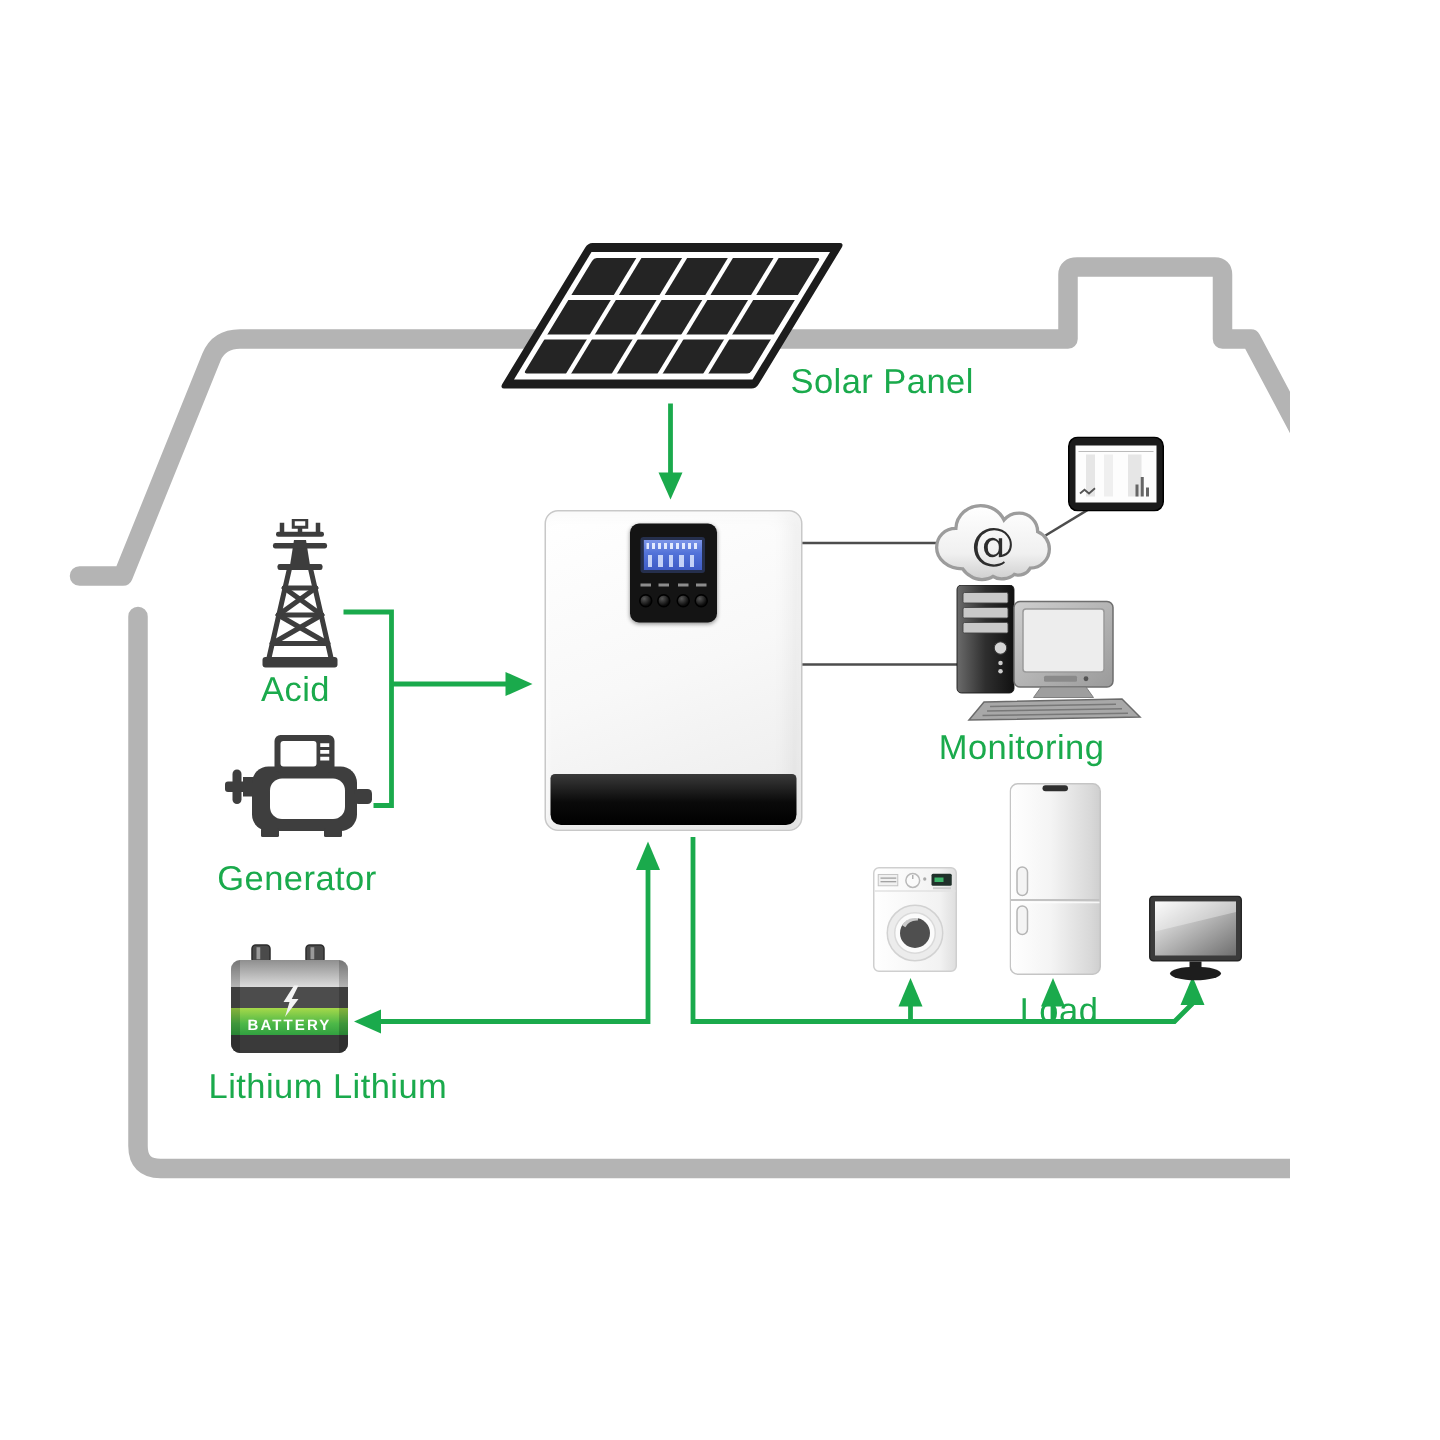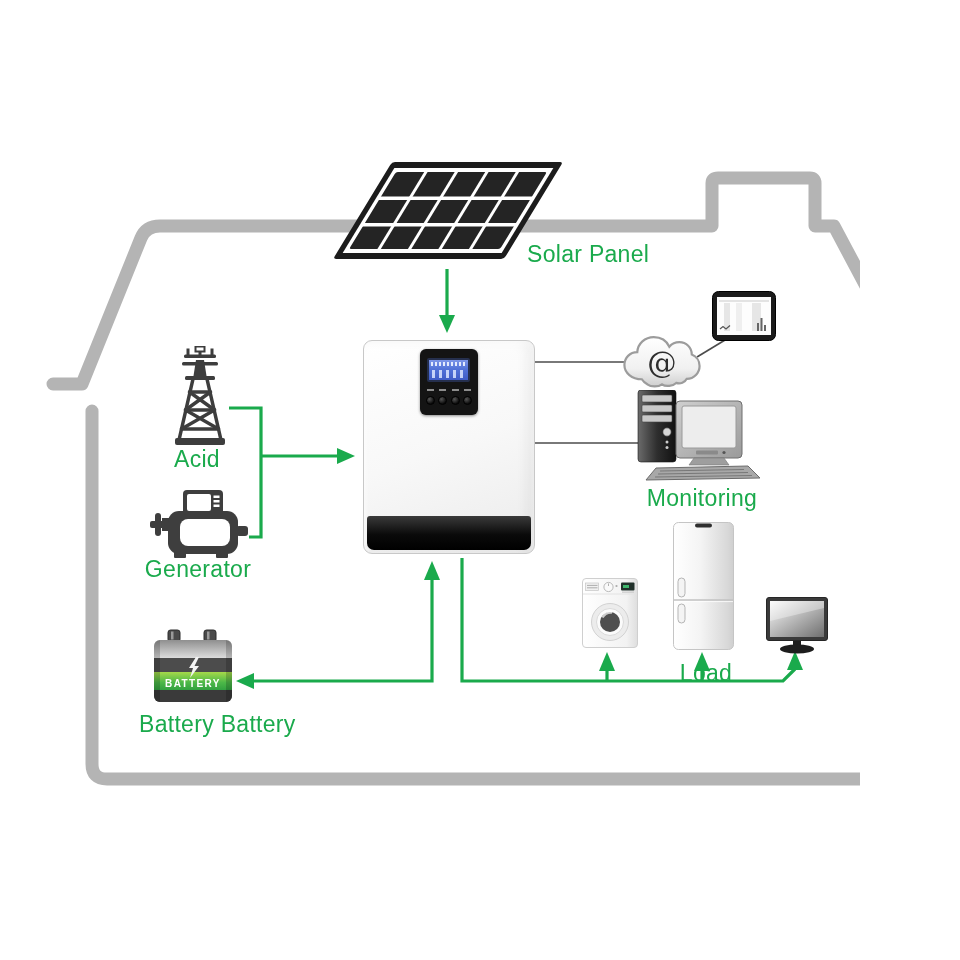--- a/index.html
+++ b/index.html
@@ -124,21 +124,21 @@
       <rect x="66" y="62" width="12" height="6" rx="1"></rect>
       <rect x="86" y="36" width="12" height="10" rx="3"></rect>
       <rect x="33" y="0" width="40" height="25" rx="4"></rect>
     </g>
     <rect x="30" y="29" width="50" height="27" rx="8" fill="#ffffff"></rect>
     <rect x="37" y="4" width="24" height="17" rx="2" fill="#ffffff"></rect>
     <rect x="63.5" y="5.5" width="6" height="2.5" fill="#ffffff"></rect>
     <rect x="63.5" y="10" width="6" height="2.5" fill="#ffffff"></rect>
     <rect x="63.5" y="14.5" width="6" height="2.5" fill="#ffffff"></rect>
   </svg>
-  <div class="label ctr" style="left:198px;top:556px">Generator</div>
+  <div class="label ctr" style="left:198px;top:572px">Generator</div>
 
   <div class="inverter">
     <div class="inverter-panel">
       <div class="lcd"></div>
       <div class="panel-tags">
           <span></span>
           <span></span>
           <span></span>
           <span></span>
         </div>
@@ -199,21 +199,21 @@
     <rect x="40" y="11" width="66" height="57" rx="4" fill="url(#crtG)" stroke="#6e6e6e"></rect>
     <rect x="46" y="16" width="54" height="42" rx="2" fill="#ededed" stroke="#9a9a9a"></rect>
     <rect x="60" y="60.5" width="22" height="4" rx="1" fill="#8a8a8a"></rect>
     <circle cx="88" cy="62.5" r="1.6" fill="#555"></circle>
     <path d="M58,68 L88,68 L93,75 L53,75 Z" fill="#9e9e9e" stroke="#777" stroke-width="0.6"></path>
     <polygon points="20,78 112,76 124,88 10,90" fill="#a8a8a8" stroke="#6b6b6b"></polygon>
     <line x1="24" y1="81" x2="108" y2="79.5" stroke="#787878" stroke-width="1.1"></line>
     <line x1="22" y1="84" x2="112" y2="82.5" stroke="#787878" stroke-width="1.1"></line>
     <line x1="19" y1="87" x2="116" y2="85.5" stroke="#787878" stroke-width="1.1"></line>
   </svg>
-  <div class="label ctr" style="left:702px;top:485px">Monitoring</div>
+  <div class="label ctr" style="left:681px;top:485px">Monitoring</div>
 
   <svg class="icon" style="left:154px;top:628px" width="78" height="76" viewBox="0 0 78 76">
     <defs>
       <linearGradient id="chromeG" x1="0" y1="0" x2="0" y2="1">
         <stop offset="0" stop-color="#8f8f8f"></stop>
           <stop offset="0.35" stop-color="#ececec"></stop>
         <stop offset="0.6" stop-color="#c4c4c4"></stop>
           <stop offset="1" stop-color="#7d7d7d"></stop>
       </linearGradient>
       <linearGradient id="batGreenG" x1="0" y1="0" x2="0" y2="1">
@@ -234,21 +234,21 @@
       <rect x="0" y="30" width="78" height="15" fill="#4c4c4c"></rect>
       <rect x="0" y="44" width="78" height="19" fill="url(#batGreenG)"></rect>
       <rect x="0" y="62" width="78" height="12" fill="#3a3a3a"></rect>
       <rect x="0" y="12" width="6" height="62" fill="#000" opacity="0.18"></rect>
       <rect x="72" y="12" width="6" height="62" fill="#000" opacity="0.18"></rect>
     </g>
     <polygon points="42,29 35,40 39,40 36,50 45,38 40.5,38 45,29" fill="#f3f3f3"></polygon>
     <text x="39" y="58.5" text-anchor="middle" font-family="Liberation Sans, sans-serif" font-size="10" font-weight="bold" letter-spacing="1.4" fill="#ffffff">BATTERY</text>
   </svg>
   <div class="label battery-caption" style="left:139px;top:711px">
-    <div>Battery Battery</div>
+    <div>Lithium Lithium</div>
   </div>
 
   <svg class="icon" style="left:582px;top:578px" width="56" height="72" viewBox="0 0 56 72">
     <defs>
       <linearGradient id="washG" x1="0" y1="0" x2="1" y2="0">
         <stop offset="0" stop-color="#ffffff"></stop>
           <stop offset="0.8" stop-color="#f2f2f2"></stop>
           <stop offset="1" stop-color="#dedede"></stop>
       </linearGradient>
     </defs>

